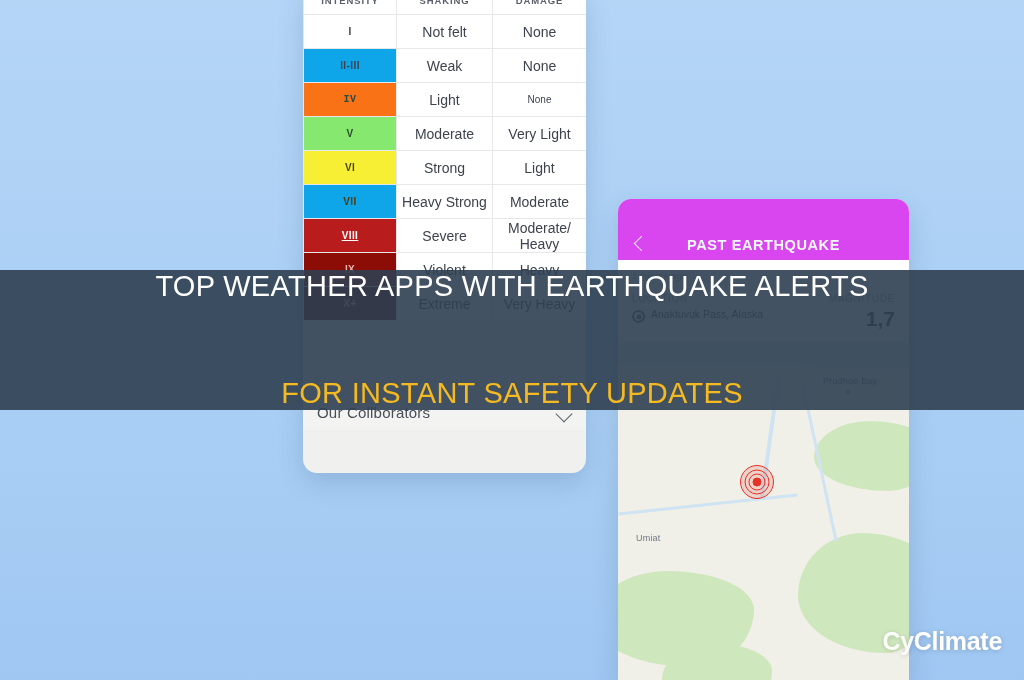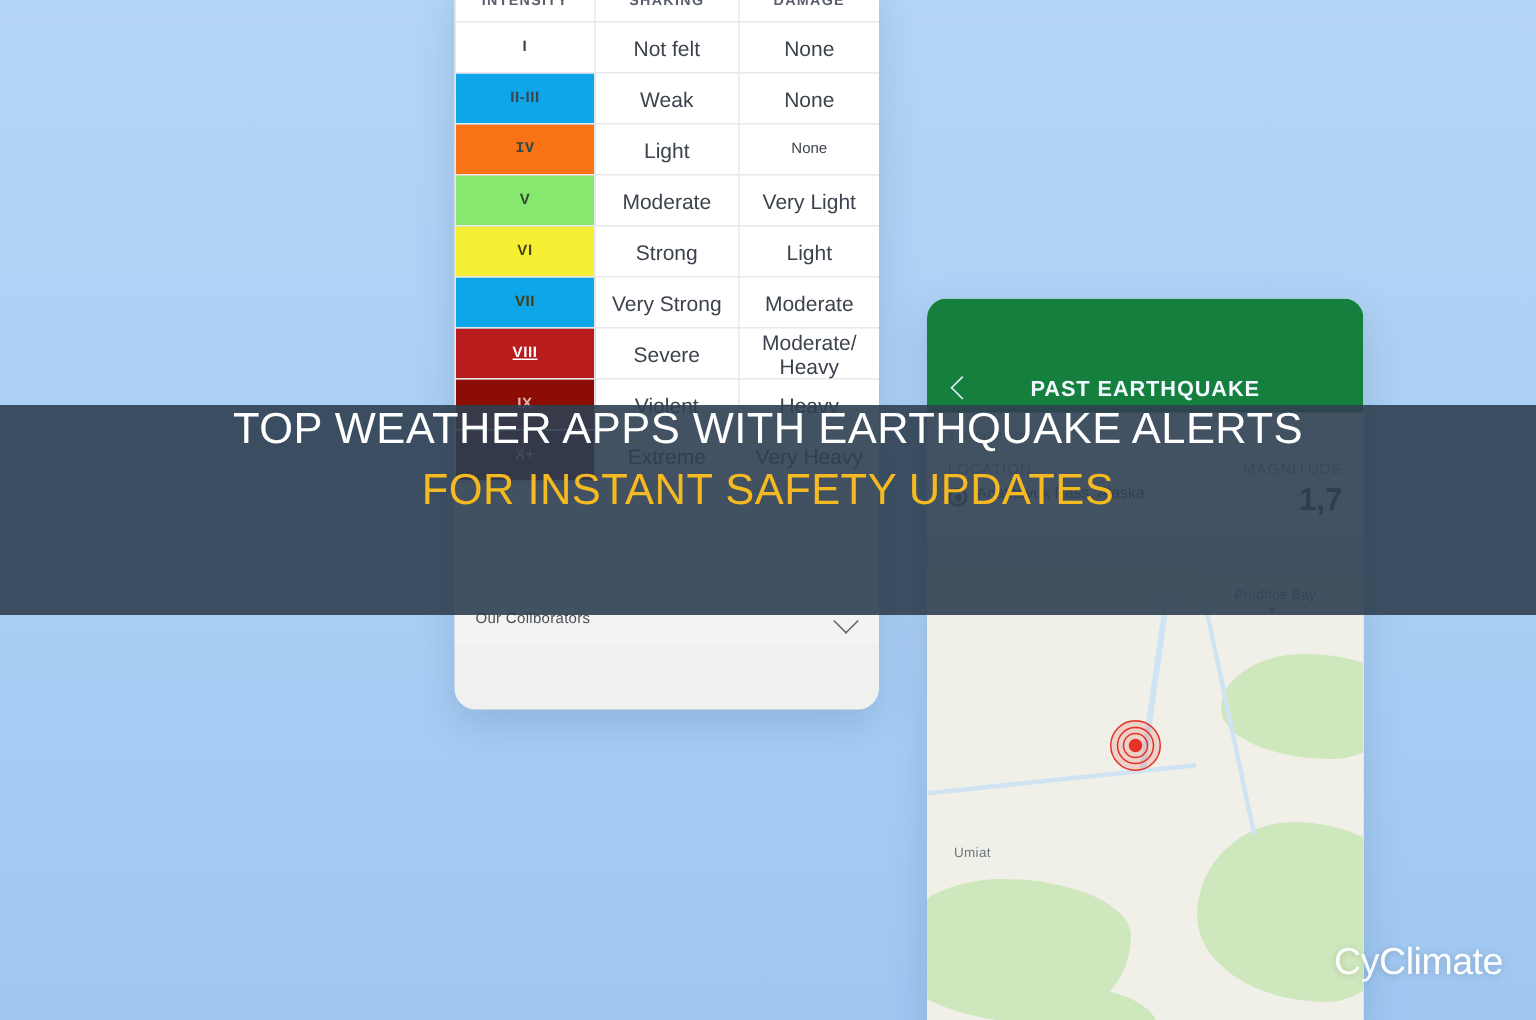--- a/index.html
+++ b/index.html
@@ -27,36 +27,36 @@
   .tbl td { height:34px; text-align:center; font-size:14px; color:#3d434d; background:#fff;}
   .tbl td.int { font-weight:700; font-size:10px; letter-spacing:.4px; }
   .tbl tr.r2 td.dmg { line-height:1.12; font-size:10px; }
   col.c1 { width:93px; } col.c2 { width:96px; } col.c3 { width:94px; }
 
   .collab {
     position:absolute; left:0; right:0; top:408px; height:36px;
     display:flex; align-items:center; padding:0 14px;
     background:#f3f3f2; border-top:1px solid #e7e7e8;
   }
-  .collab .lbl { font-size:10px; color:#4a4f58; letter-spacing:.2px; flex:1; }
+  .collab .lbl { font-size:15px; color:#4a4f58; letter-spacing:.2px; flex:1; }
   .chev { width:15px; height:9px; position:relative; }
   .chev::before{
     content:""; position:absolute; left:1px; top:0; width:11px; height:11px;
     border-right:1.6px solid #5b616b; border-bottom:1.6px solid #5b616b;
     transform:rotate(45deg);
   }
 
   
   #right-card {
     position:absolute; left:618px; top:199px; width:291px; height:481px;
     background:#fff; border-radius:13px 13px 0 0; overflow:hidden;
     box-shadow:0 10px 26px rgba(40,70,110,.18);
   }
   .eq-header {
-    height:76px; background:#15803d; position:relative;
+    height:61px; background:#d946ef; position:relative;
   }
   .eq-header .back {
     position:absolute; left:14px; bottom:9px; width:14px; height:14px;
   }
   .eq-header .back::before{
     content:""; position:absolute; left:4px; top:1px; width:10px; height:10px;
     border-left:1.8px solid #eaf4ff; border-bottom:1.8px solid #eaf4ff;
     transform:rotate(45deg);
   }
   .eq-header .ttl {
@@ -99,34 +99,34 @@
   }
   .ep1 { width:34px; height:34px; background:rgba(229,49,38,.16); }
   .ep2 { width:25px; height:25px; }
   .ep3 { width:17px; height:17px; }
   .ep4 { width:9px; height:9px; background:#e53126; border-color:#e53126; }
 
   
   #banner {
     position:absolute; left:0; top:270px; width:1024px; height:140px;
     background:rgba(47,63,81,.90);
-    display:flex; flex-direction:column; align-items:center; justify-content:flex-start;
+    display:flex; flex-direction:column; align-items:center; justify-content:space-between;
     gap:8px; z-index:20;
   }
   #banner .l1 {
     color:#ffffff; font-size:29px; letter-spacing:.3px; text-align:center; font-weight:400;
   }
   #banner .l2 {
     color:#f5b921; font-size:29px; letter-spacing:.3px; text-align:center; font-weight:400;
   }
 
   
   #watermark {
     position:absolute; right:22px; bottom:24px; z-index:25;
-    font-size:25px; font-weight:400; color:#ffffff; letter-spacing:-.3px;
+    font-size:25px; font-weight:700; color:#ffffff; letter-spacing:-.3px;
     text-shadow:0 1px 5px rgba(0,0,0,.18);
   }
   #watermark .lt { opacity:.93; }
 </style>
 </head>
 <body>
 
 <div id="left-card">
 
   <table class="tbl">
@@ -163,21 +163,21 @@
           <td>Moderate</td>
           <td class="dmg">Very Light</td>
         </tr>
         <tr class="r4">
           <td class="int" style="background: rgb(247, 239, 52); color: rgb(74, 68, 16);">VI</td>
           <td>Strong</td>
           <td class="dmg">Light</td>
         </tr>
         <tr class="r5">
           <td class="int" style="background: #0ea5e9; color: rgb(77, 58, 12);">VII</td>
-          <td>Very Strong</td>
+          <td>Heavy Strong</td>
           <td class="dmg">Moderate</td>
         </tr>
         <tr class="r6">
           <td class="int" style="background: #b91c1c; color: rgb(255, 255, 255); text-decoration: underline;">VIII</td>
           <td>Severe</td>
           <td class="dmg">Moderate/ Heavy</td>
         </tr>
         <tr class="r7">
           <td class="int" style="background: rgb(140, 12, 6); color: rgb(232, 179, 174);">IX</td>
           <td>Violent</td>
@@ -229,21 +229,21 @@
     <div class="green" style="left:196px; top:78px;  width:120px; height:70px;"></div>
     <div class="green" style="left:180px; top:190px; width:140px; height:120px;"></div>
     <div class="green" style="left:-24px; top:228px; width:160px; height:96px;"></div>
     <div class="green" style="left:44px;  top:300px; width:110px; height:70px;"></div>
     <div class="river" style="left:150px; top:36px;  width:4px;  height:120px; transform:rotate(8deg);"></div>
     <div class="river" style="left:0px;   top:160px; width:180px;height:3px; transform:rotate(-6deg);"></div>
     <div class="river" style="left:200px; top:40px;  width:3px;  height:160px; transform:rotate(-12deg);"></div>
 
     <div class="maplbl" id="lbl0" style="left: 205px; top: 33px;">Prudhoe Bay</div>
     <div class="mapdot" style="left:228px; top:47px;"></div>
-    <div class="maplbl" id="lbl1" style="left: 18px; top: 205px;">Umiat</div>
+    <div class="maplbl" id="lbl1" style="left: 18px; top: 190px;">Umiat</div>
 
     <div class="epicenter">
       <i class="ep1"></i>
         <i class="ep2"></i>
         <i class="ep3"></i>
         <i class="ep4"></i>
     </div>
   </div>
 </div>
 

